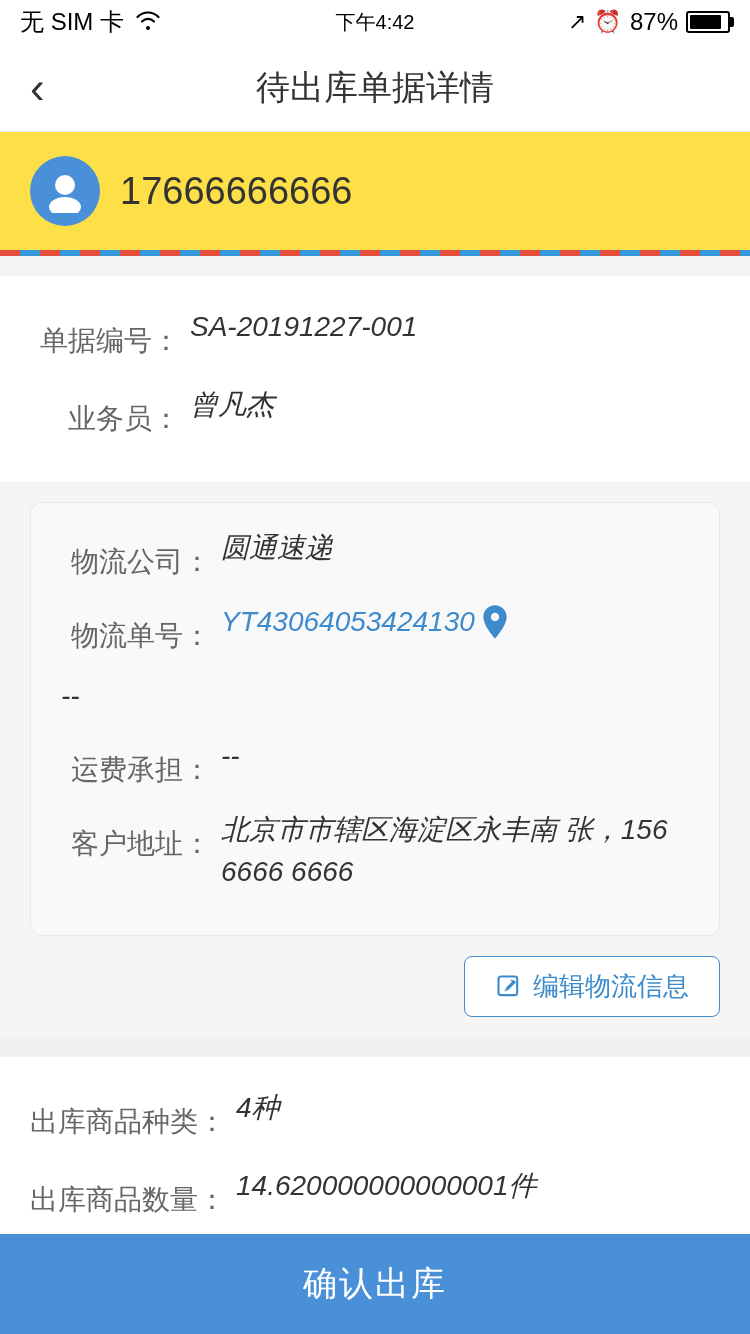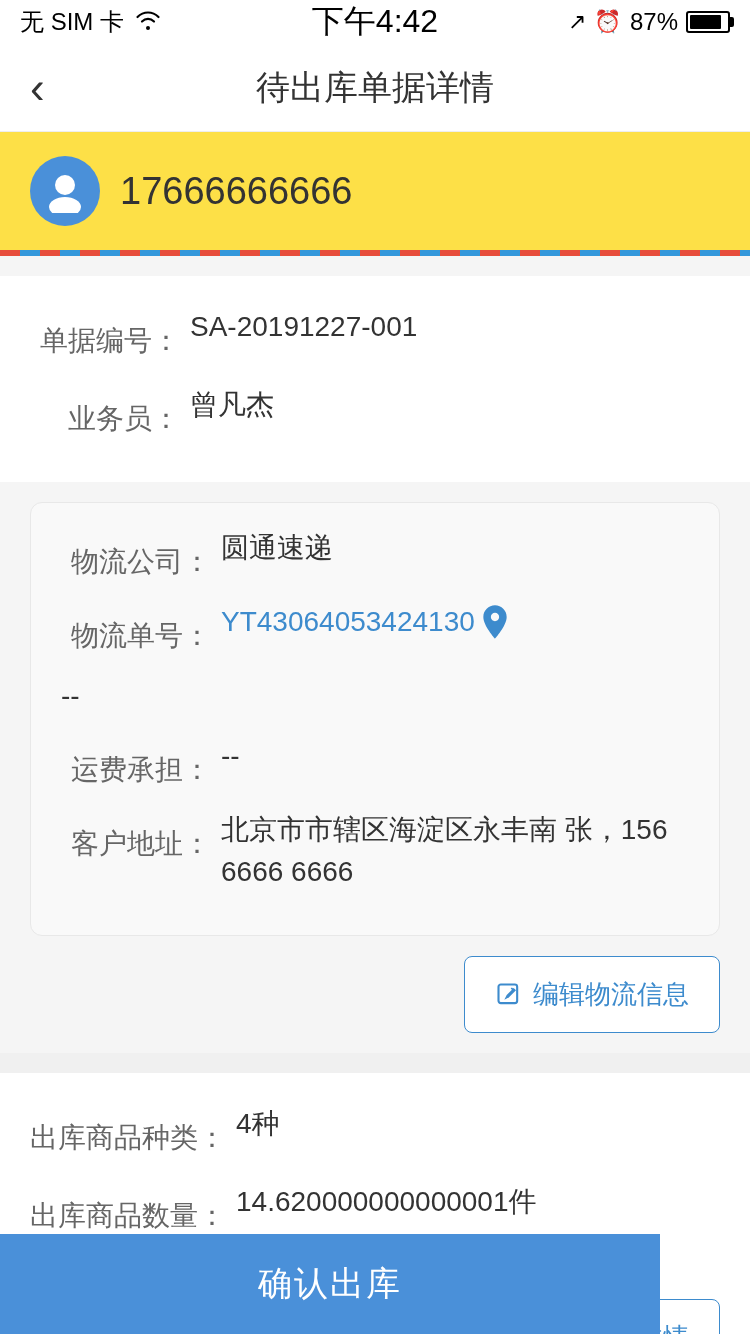--- a/index.html
+++ b/index.html
@@ -24,21 +24,21 @@
       padding: 0 20px;
       font-size: 24px;
       color: #000;
     }
     .status-bar-left {
       display: flex;
       align-items: center;
       gap: 10px;
     }
     .status-bar-center {
-      font-size: 32px;
+      font-size: 20px;
       font-weight: 500;
       position: absolute;
       left: 50%;
       transform: translateX(-50%);
     }
     .status-bar-right {
       display: flex;
       align-items: center;
       gap: 8px;
       font-size: 24px;
@@ -156,20 +156,21 @@
       color: #666;
       flex-shrink: 0;
       min-width: 160px;
       text-align: right;
       padding-right: 10px;
       margin-top: 14px;
     }
     .info-value {
       color: #333;
       flex: 1;
+      font-style: italic;
     }
     .info-value.blue {
       color: #3d8bcd;
     }
 
     
     .logistics-card {
       background: #f9f9f9;
       border-radius: 12px;
       margin: 20px 30px;
@@ -193,21 +194,21 @@
     
     .edit-logistics-btn {
       display: flex;
       align-items: center;
       justify-content: flex-end;
       padding: 0 30px 20px 30px;
     }
     .btn-outline {
       border: 1px solid #3d8bcd;
       border-radius: 8px;
-      padding: 20px 30px;
+      padding: 12px 30px;
       color: #3d8bcd;
       font-size: 26px;
       display: flex;
       align-items: center;
       gap: 10px;
       background: #fff;
       cursor: pointer;
     }
 
     .section-divider {
@@ -228,21 +229,21 @@
       align-items: center;
       justify-content: flex-end;
       padding: 20px 30px 30px 30px;
       background: #fff;
     }
 
     
     .confirm-btn-wrapper {
       position: fixed;
       bottom: 0;
-      width: 660px;
+      width: 750px;
       background: #4a90d9;
       height: 100px;
       display: flex;
       align-items: center;
       justify-content: center;
       cursor: pointer;
     }
     .confirm-btn-text {
       font-size: 34px;
       font-weight: 500;

